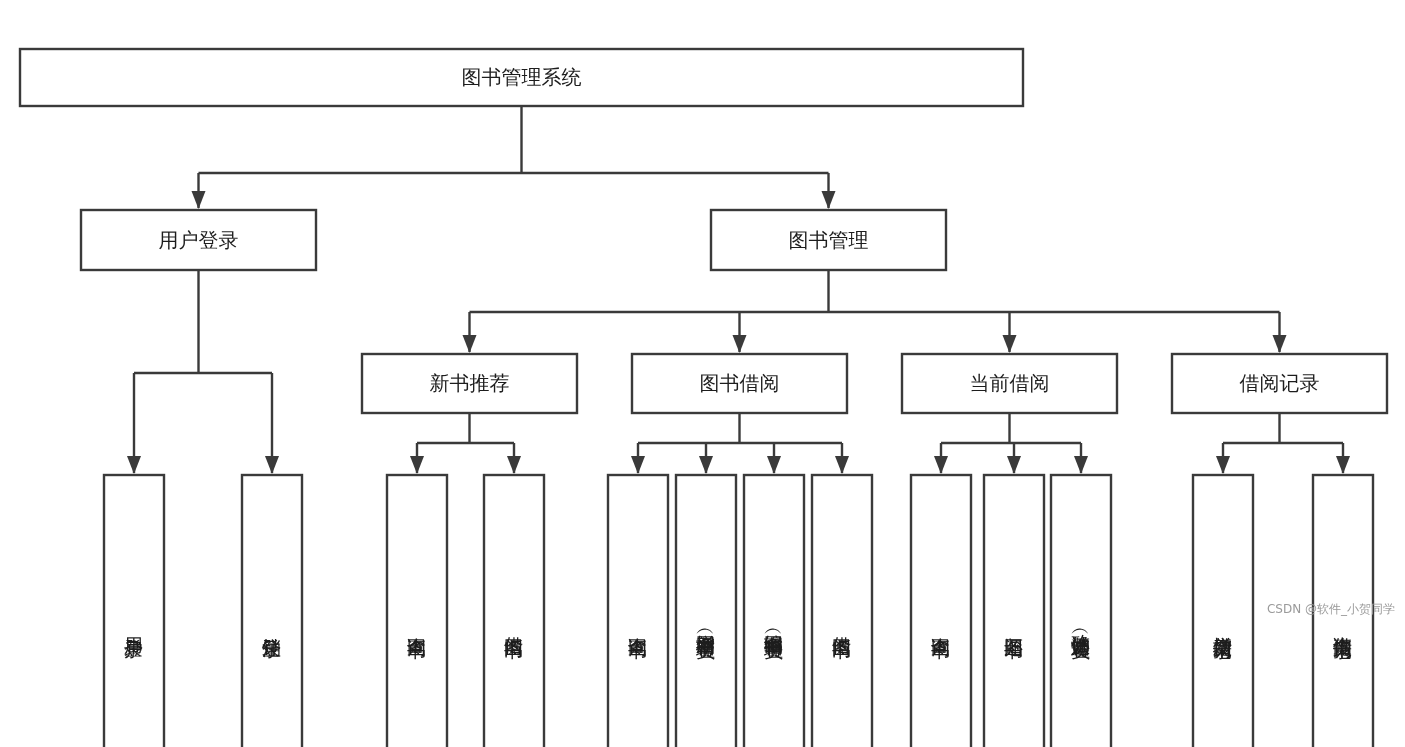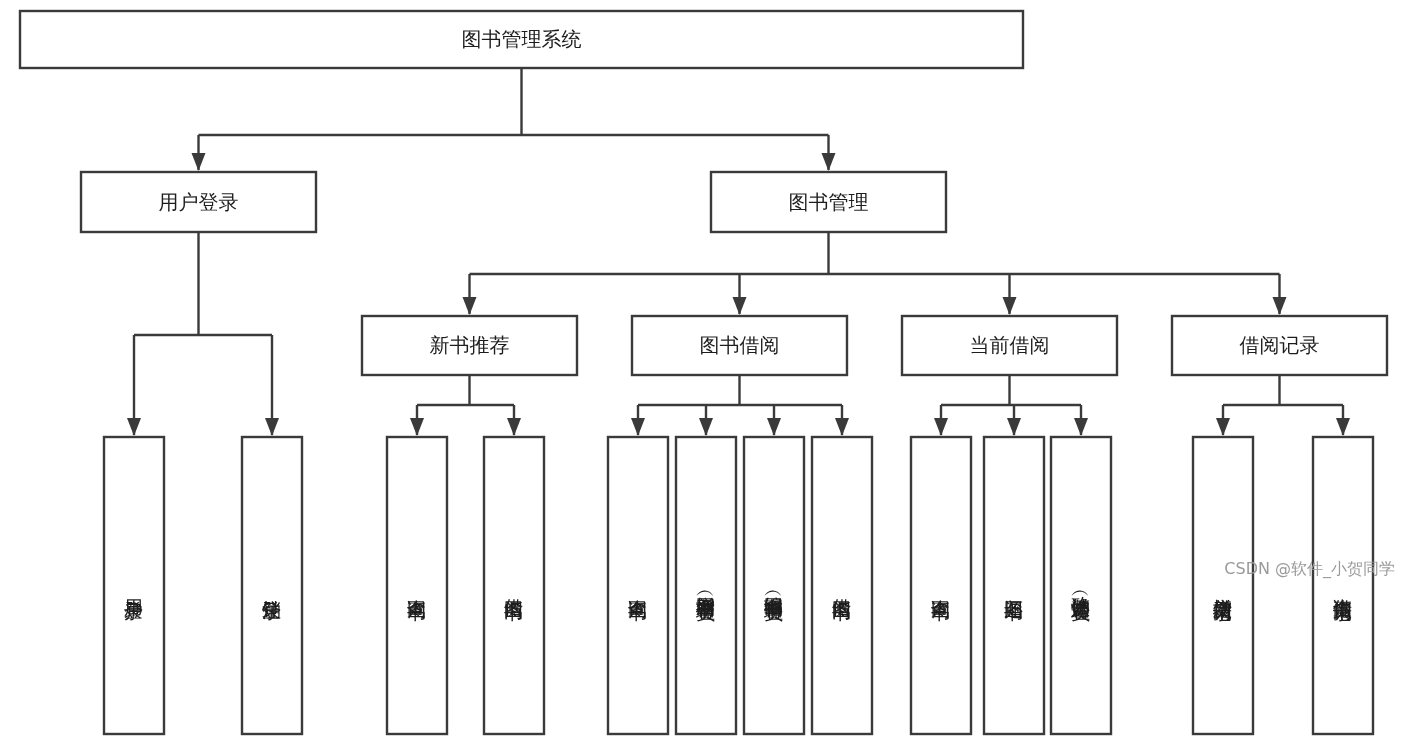--- a/index.html
+++ b/index.html
@@ -12,20 +12,21 @@
     width: 1405px;
     height: 747px;
     font-family: "DejaVu Sans", "Liberation Sans", sans-serif;
     overflow: hidden;
   }
   #diagram-root {
     position: relative;
     width: 1405px;
     height: 584px;
     background: #ffffff;
+    margin-top: 38px;
   }
   svg.diagram-canvas {
     position: absolute;
     left: 0;
     top: 0;
     width: 1405px;
     height: 747px;
     display: block;
   }
   .node-box {
@@ -62,21 +63,21 @@
     white-space: nowrap;
     letter-spacing: 1px;
     text-align: center;
     pointer-events: none;
   }
   .watermark {
     position: absolute;
     right: 10px;
     bottom: 4px;
     font-family: "DejaVu Sans", "Liberation Sans", sans-serif;
-    font-size: 16px;
+    font-size: 12px;
     color: #9a9a9a;
     white-space: nowrap;
   }
 </style>
 </head>
 <body>
 
 <div id="diagram-root">
 
   <svg class="diagram-canvas" viewBox="0 0 1405 747" xmlns="http://www.w3.org/2000/svg">

